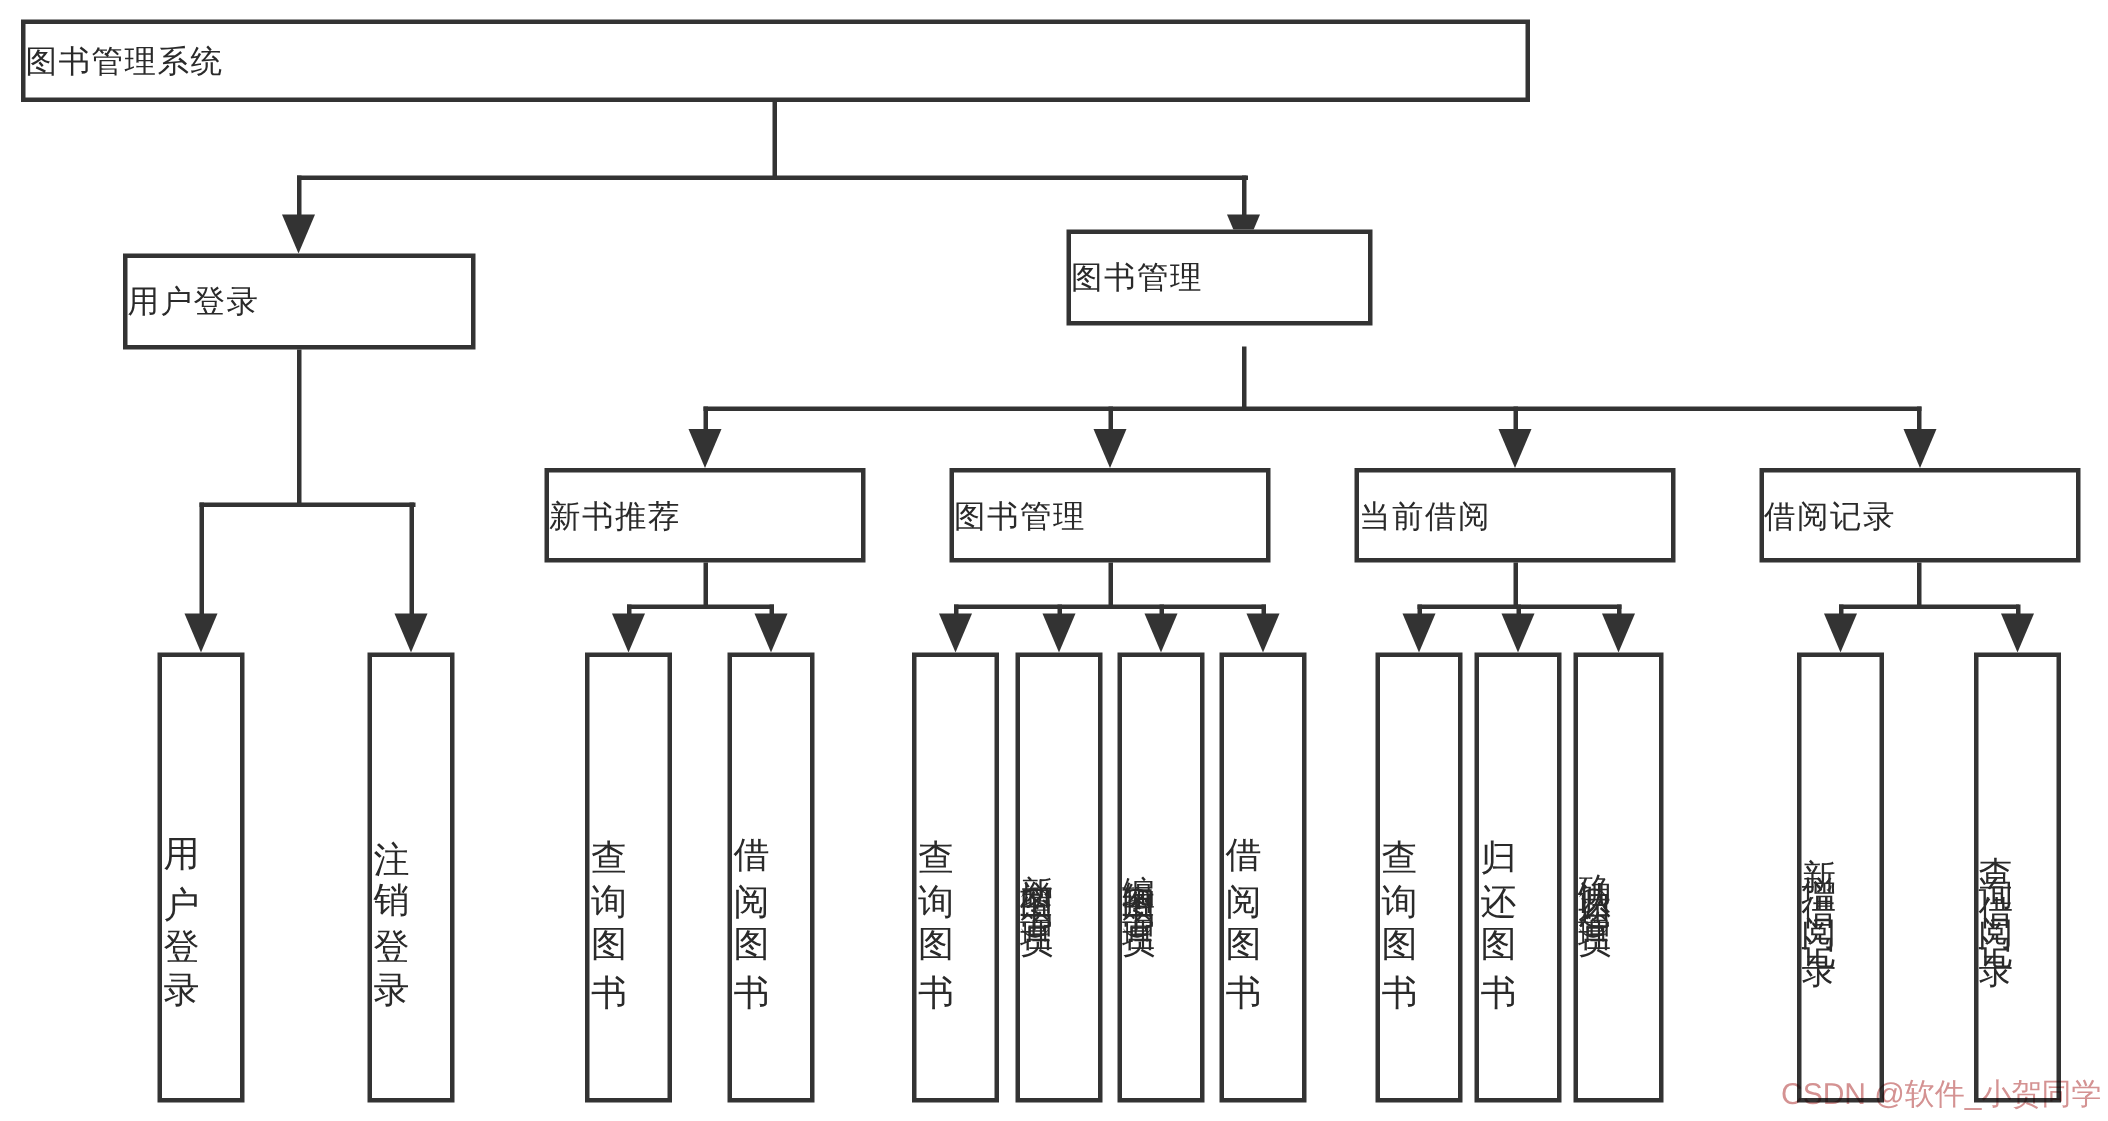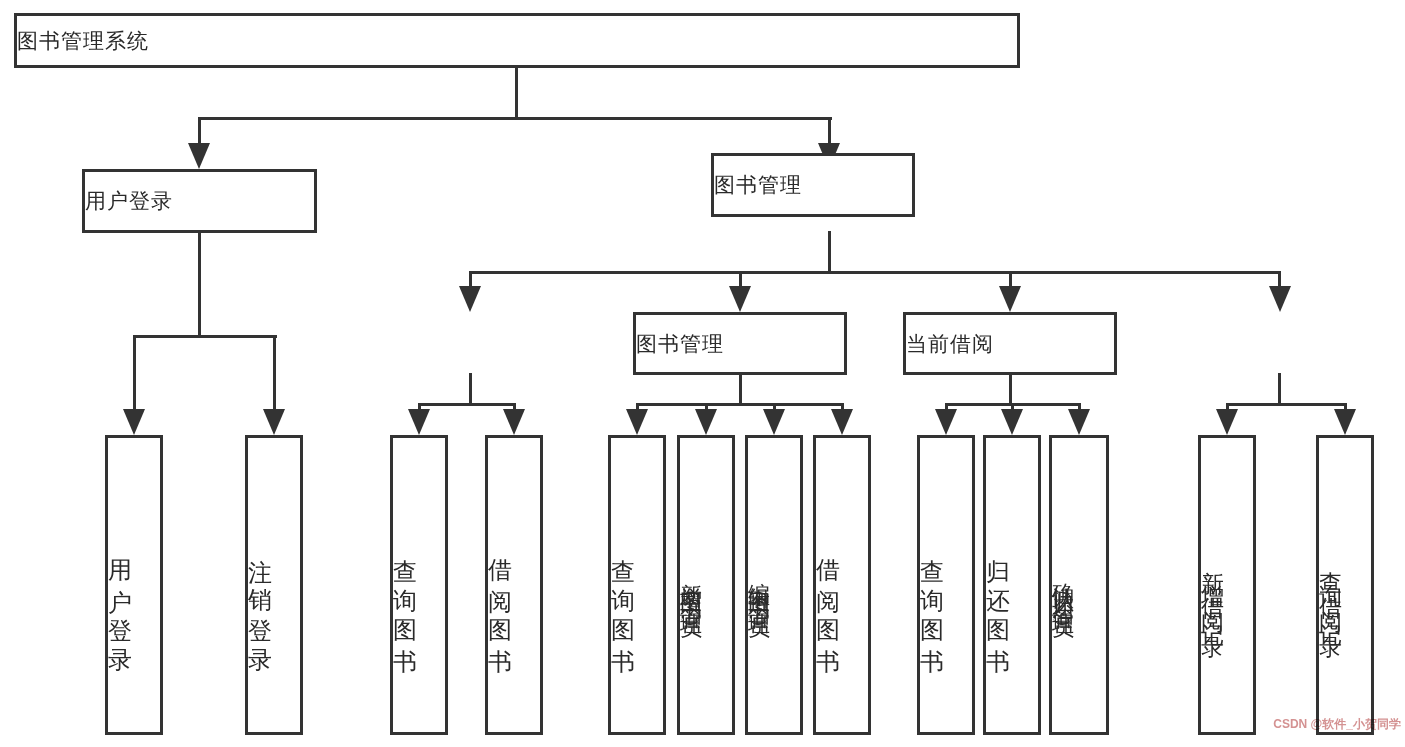--- a/index.html
+++ b/index.html
@@ -49,26 +49,25 @@
     width:0;height:0;
     border-left:11px solid transparent;
     border-right:11px solid transparent;
     border-top:26px solid var(--line);
     z-index:1;
   }
   .watermark{
     position:absolute;
     right:4px;
     top:716px;
-    font-size:12px;
+    font-size:20px;
     color:#d49292;
     mix-blend-mode:multiply;
     z-index:5;
     white-space:nowrap;
-    font-weight:bold;
   }
 </style>
 </head>
 <body>
 
 <div class="canvas">
 
   <div class="line" style="left:515px;top:66px;width:3px;height:53px"></div>
   <div class="line" style="left:198px;top:117px;width:634px;height:3px"></div>
   <div class="line" style="left:198px;top:117px;width:3px;height:30px"></div>
@@ -132,26 +131,32 @@
     <span class="hlabel">图书管理系统</span>
   </div>
 
   <div class="box" style="left:82px;top:169px;width:235px;height:64px">
     <span class="hlabel">用户登录</span>
   </div>
   <div class="box" style="left:711px;top:153px;width:204px;height:64px">
     <span class="hlabel">图书管理</span>
   </div>
 
+  <div class="box" style="left:363px;top:312px;width:214px;height:63px">
+    <span class="hlabel">新书推荐</span>
+  </div>
   <div class="box" style="left:633px;top:312px;width:214px;height:63px">
     <span class="hlabel">图书管理</span>
   </div>
   <div class="box" style="left:903px;top:312px;width:214px;height:63px">
     <span class="hlabel">当前借阅</span>
   </div>
+  <div class="box" style="left:1173px;top:312px;width:214px;height:63px">
+    <span class="hlabel">借阅记录</span>
+  </div>
 
   <div class="box" style="left:105px;top:435px;width:58px;height:300px">
     <span class="vlabel len4">用户登录</span>
   </div>
   <div class="box" style="left:245px;top:435px;width:58px;height:300px">
     <span class="vlabel len4">注销登录</span>
   </div>
 
   <div class="box" style="left:390px;top:435px;width:58px;height:300px">
     <span class="vlabel len4">查询图书</span>

